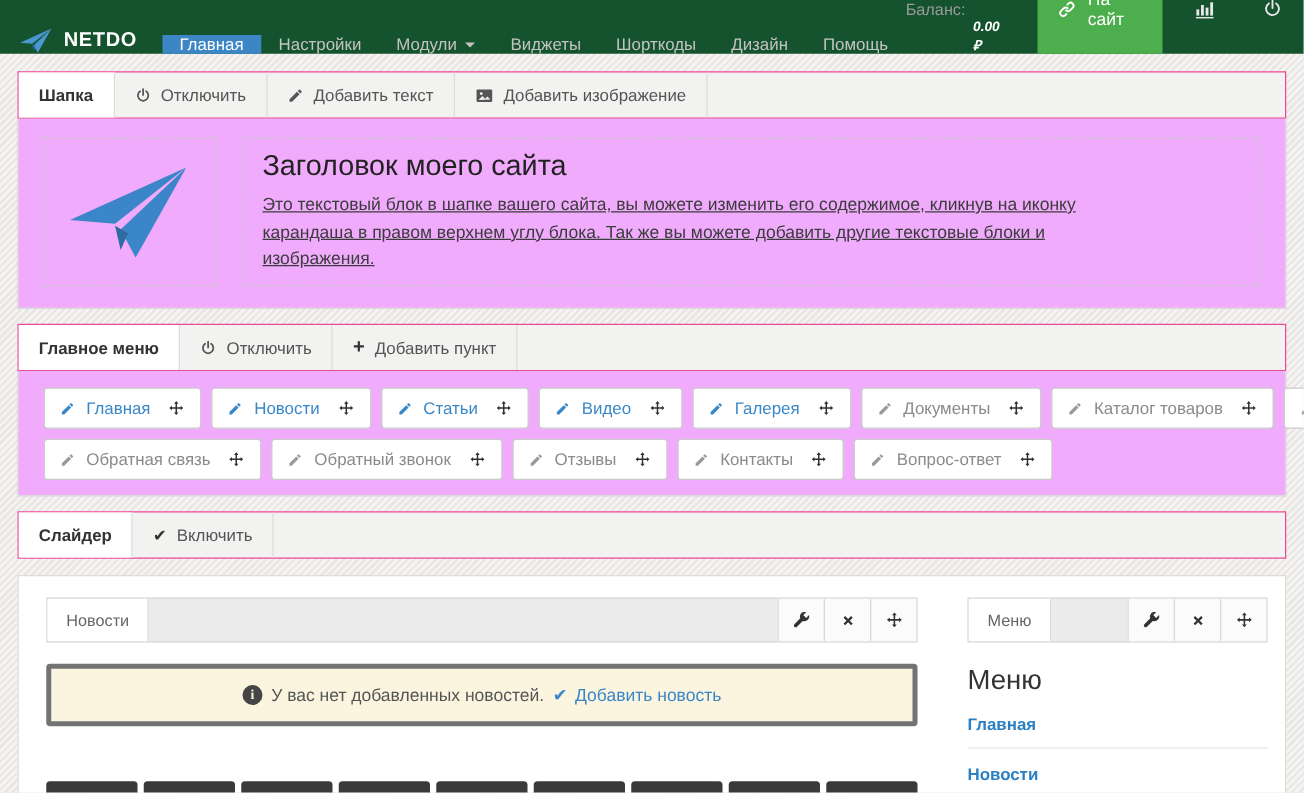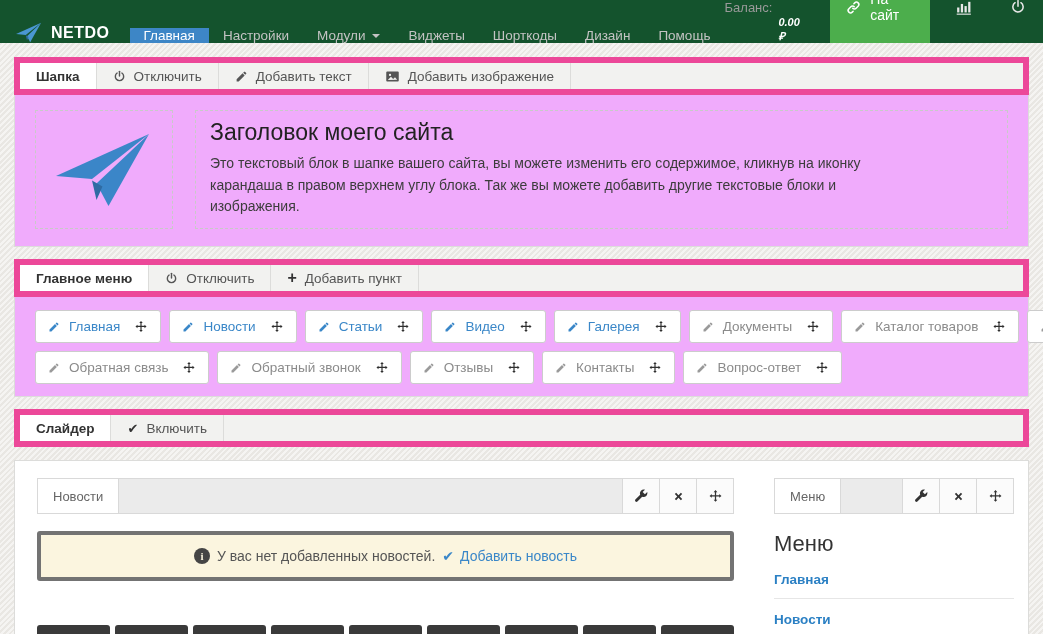--- a/index.html
+++ b/index.html
@@ -20,31 +20,31 @@
   .caret { width:0; height:0; border-left:4px solid transparent; border-right:4px solid transparent; border-top:4px solid #c3c3c3; }
   .nav-right { margin-left:auto; display:flex; align-items:stretch;gap:12px; }
   .balance { display:flex; align-items:center; font-size:13px; color:#9a9a9a; margin-right:17px; }
   .balance b { color:#fff; font-style:italic; margin-left:6px; font-size:11px;margin-top:45px; }
   .site-btn { background:#4cae4c; color:#fff; display:flex; align-items:center; gap:9px; padding:4px 16px; font-size:14px; cursor:pointer; }
   .nav-ico { display:flex; align-items:center; padding:0 13px; cursor:pointer; }
 
   
   .section { margin:14px 14px 0; }
   .section + .section { margin-top:12px; }
-  .tabstrip { display:flex; background:#f2f2f0; border:6px solid #ec4899; height:38px; }
+  .tabstrip { display:flex; background:#f2f2f0; border:1px solid #ec4899; height:38px; }
   .tab { padding:0 16px; display:flex; align-items:center; gap:8px; font-size:13.5px; color:#555; border-right:1px solid #dcdcda; cursor:pointer; white-space:nowrap; }
   .tab.active { background:#fff; color:#333; font-weight:bold; }
   .panel { background:#f0abfc; border:1px solid #dcdcda; border-top:none; }
 
   
   .hdr { display:flex; gap:22px; padding:15px 20px 17px; align-items:stretch; }
   .logo-box { border:1px dashed #c9c9c9; padding:5px 12px; display:flex; align-items:center; cursor:pointer; }
   .text-box { flex:1; border:1px dashed #c9c9c9; padding:5px 14px 10px; cursor:pointer; }
   .site-title { margin:3px 0 7px; font-size:23px; font-weight:400; color:#222; }
-  .site-desc { margin:0; font-size:14px; color:#3c3c3c; line-height:1.55; max-width:680px; }
+  .site-desc { margin:0; font-size:14px; color:#3c3c3c; line-height:1.55; max-width:680px;text-decoration:underline; }
 
   
   .mi-rows { padding:13px 20px 12px; }
   .mi-row { display:flex; gap:8px; margin-bottom:8px; }
   .mi-row:last-child { margin-bottom:0; }
   .mi { display:inline-flex; align-items:center; gap:9px; border:1px solid #ccc; border-radius:3px; background:#fff; padding:0 12px; height:33px; font-size:13.5px; cursor:pointer; white-space:nowrap; }
   .mi .mi-label { color:#8b8b8b; }
   .mi.on .mi-label { color:#3a87c8; }
   .mi .pen { fill:#9a9a9a; }
   .mi.on .pen { fill:#3a87c8; }

